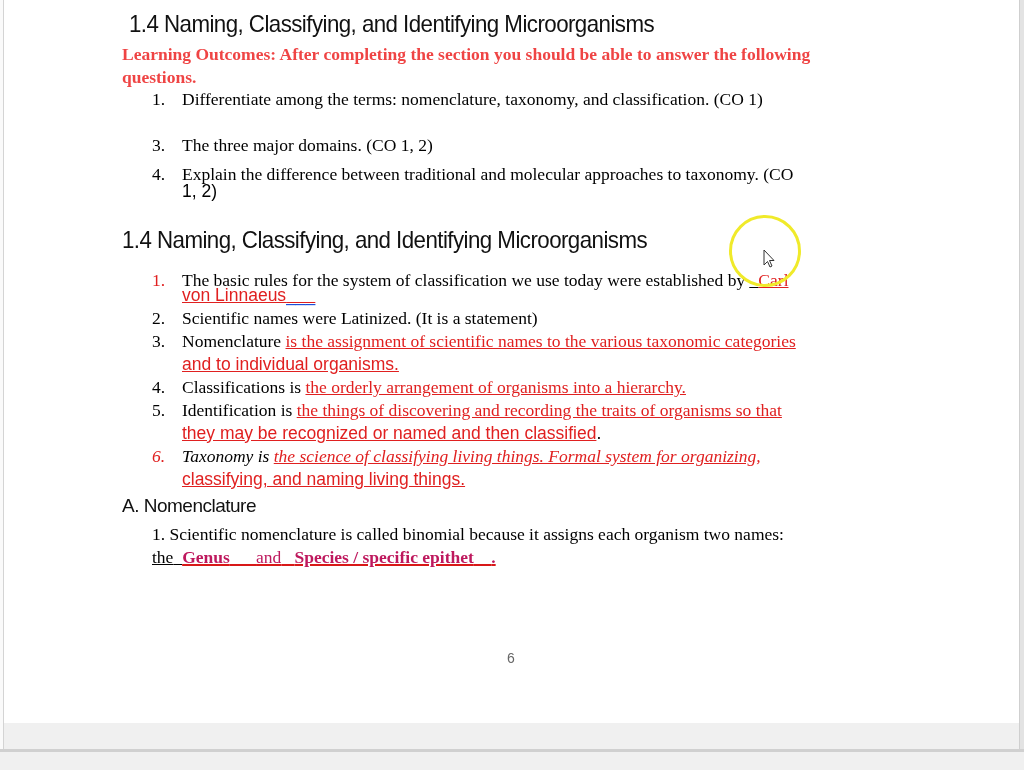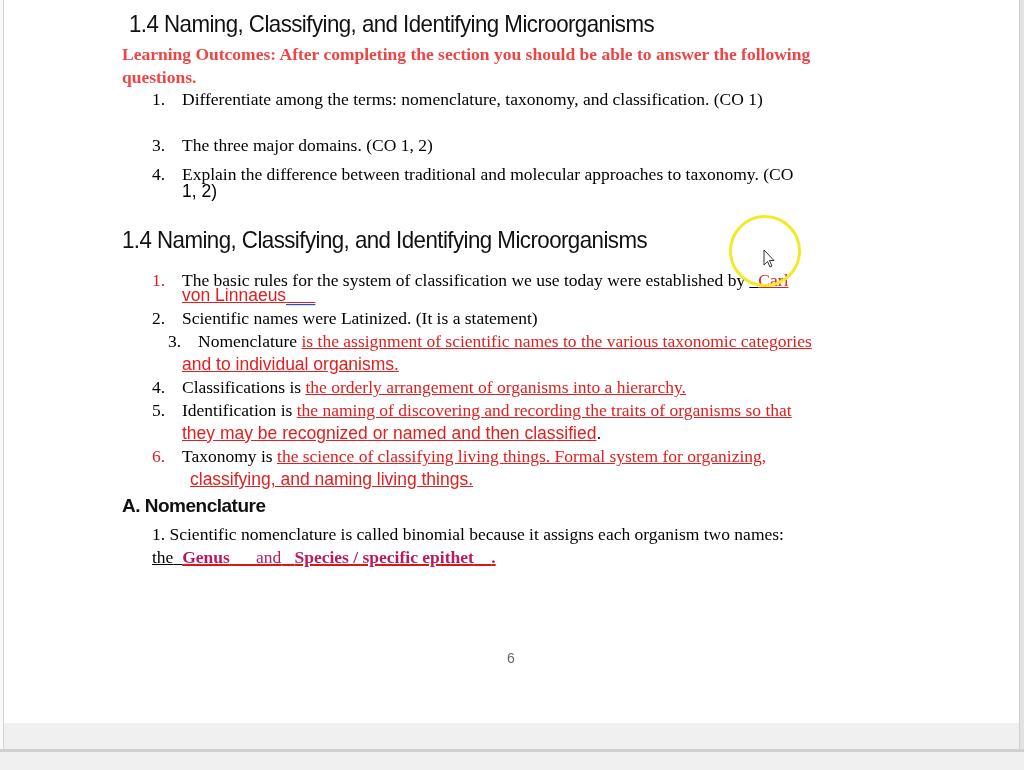--- a/index.html
+++ b/index.html
@@ -32,21 +32,21 @@
     .h-calibri {
       position: absolute; font-family: "Liberation Sans", sans-serif;
       font-size: 24px; color: #111; letter-spacing: -0.6px; white-space: nowrap;
       transform: scaleX(0.93); transform-origin: left top;
     }
     .h1-top { left: 129px; top: 10px; }
     .h1-mid { left: 122px; top: 226px; }
     .h-sub {
       position: absolute; left: 122px; top: 495px;
       font-family: "Liberation Sans", sans-serif; font-size: 19px; color: #111;
-      letter-spacing: -0.5px; white-space: nowrap; font-weight: bold;
+      letter-spacing: -0.5px; white-space: nowrap;
     }
 
     .lo-text {
       position: absolute; left: 122px; top: 43px; width: 720px;
       font-family: Liberation Serif, serif; font-weight: bold; font-size: 17.5px;
       line-height: 23px; color: #ef4444;
     }
     .li {
       position: absolute; left: 152px;
       font-family: "Liberation Serif", serif; font-size: 17.5px; line-height: 23px; color: #000;
@@ -113,42 +113,42 @@
     <span class="num red">1.</span><span>The basic rules for the system of classification we use today were established by </span><span class="uline-black">_</span><span class="ans">Carl</span>
   </div>
   <div class="cont" style="top:284px;">
     <span class="ans">von Linnaeus</span><span class="blank">___</span>
   </div>
 
   <div class="li" style="top:307px;">
     <span class="num">2.</span><span>Scientific names were Latinized. (It is a statement)</span>
   </div>
 
-  <div class="li" style="top:330px;margin-left:16px;">
+  <div class="li" style="top:330px;">
     <span class="num">3.</span><span>Nomenclature </span><span class="ans">is the assignment of scientific names to the various taxonomic categories</span>
   </div>
   <div class="cont" style="top:353px;">
     <span class="ans">and to individual organisms.</span>
   </div>
 
   <div class="li" style="top:376px;">
     <span class="num">4.</span><span>Classifications is </span><span class="ans">the orderly arrangement of organisms into a hierarchy.</span>
   </div>
 
   <div class="li" style="top:399px;">
-    <span class="num">5.</span><span>Identification is </span><span class="ans">the naming of discovering and recording the traits of organisms so that</span>
+    <span class="num">5.</span><span>Identification is </span><span class="ans">the things of discovering and recording the traits of organisms so that</span>
   </div>
   <div class="cont" style="top:422px;">
     <span class="ans">they may be recognized or named and then classified</span><span>.</span>
   </div>
 
-  <div class="li" style="top:445px;">
+  <div class="li" style="top:445px;font-style:italic;">
     <span class="num red">6.</span><span>Taxonomy is </span><span class="ans">the science of classifying living things. Formal system for organizing,</span>
   </div>
-  <div class="cont" style="top:468px;margin-left:8px;">
+  <div class="cont" style="top:468px;">
     <span class="ans">classifying, and naming living things.</span>
   </div>
 
   <div class="h-sub">A. Nomenclature</div>
 
   <div class="nom-line" style="top:523px;">1. Scientific nomenclature is called binomial because it assigns each organism two names:</div>
   <div class="nom-line" style="top:546px;">
     <span class="uline-black"><span>the</span>&nbsp;&nbsp;</span><span class="bold-red uline-red"><span>Genus</span>&nbsp;&nbsp;&nbsp;&nbsp;&nbsp;&nbsp;<span style="font-weight:normal">and</span>&nbsp;&nbsp;&nbsp;<span>Species / specific epithet</span>&nbsp;&nbsp;&nbsp;&nbsp;<span>.</span></span>
   </div>
 

